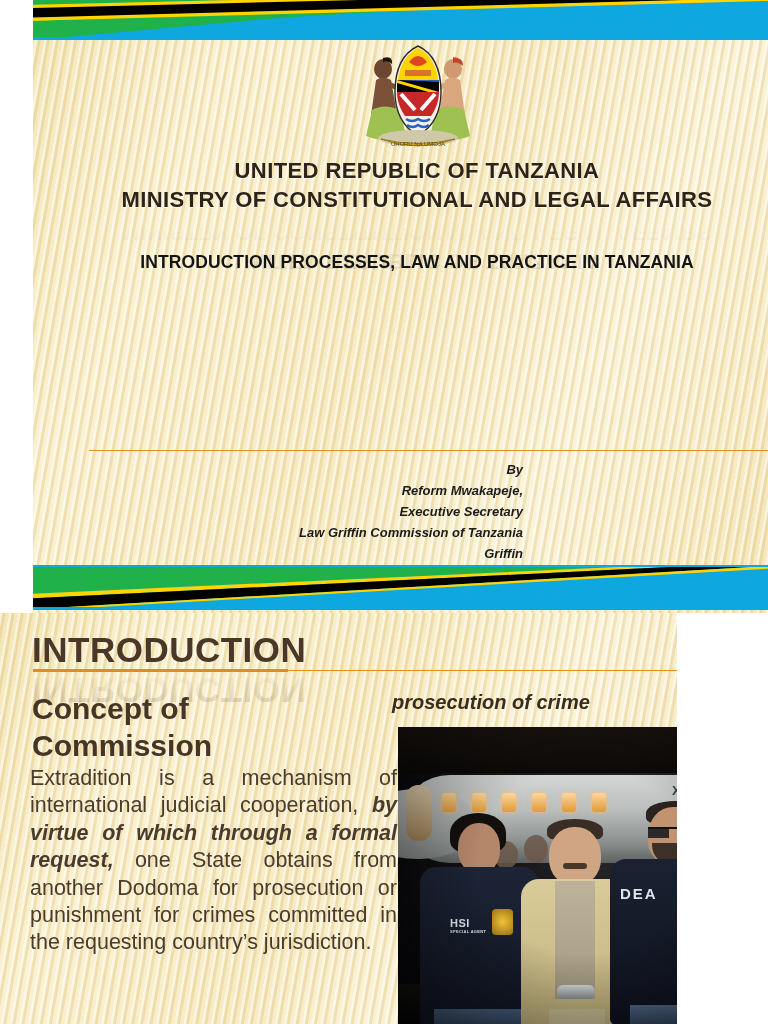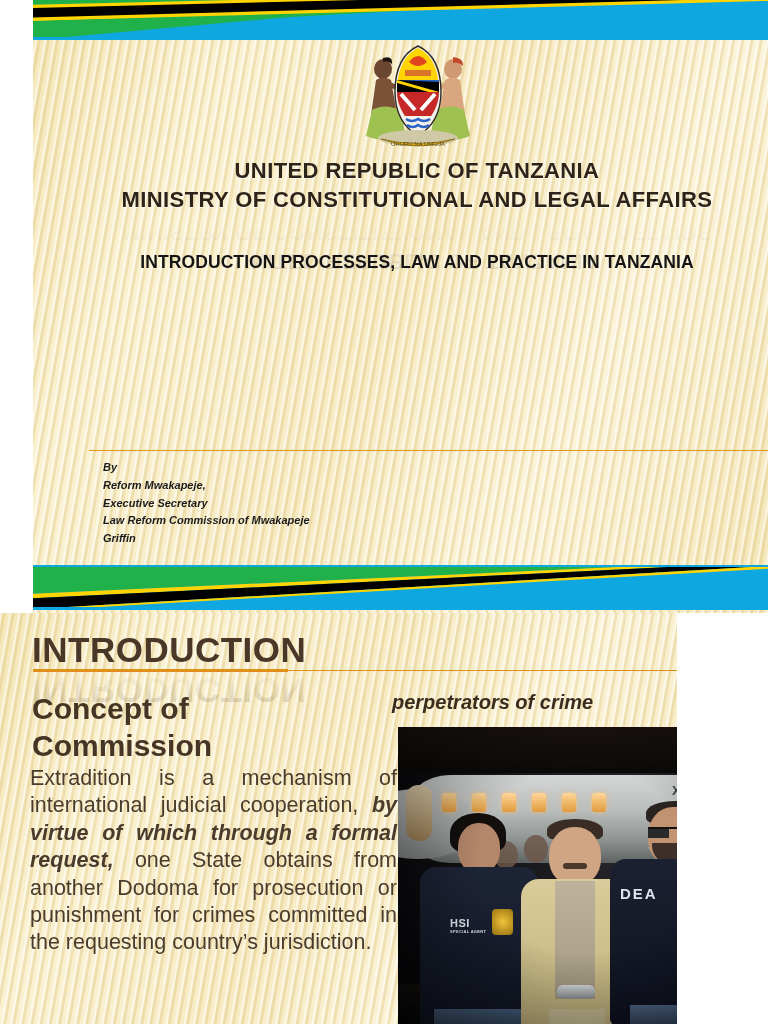--- a/index.html
+++ b/index.html
@@ -71,21 +71,21 @@
     color:rgba(90,72,48,.30);transform:scaleY(-1);
     -webkit-mask-image:linear-gradient(to top,rgba(0,0,0,0) 15%,rgba(0,0,0,.55) 100%);
     mask-image:linear-gradient(to top,rgba(0,0,0,0) 15%,rgba(0,0,0,.55) 100%);pointer-events:none;}
 
   .s1-sub{position:absolute;left:104px;top:250px;width:560px;text-align:center;
     font-size:17.5px;font-weight:bold;color:#141414;line-height:1.45;letter-spacing:.1px;}
 
   .s1-rule{position:absolute;left:56px;top:450px;width:712px;height:1px;background:#e2951c;}
 
   .s1-by{position:absolute;left:70px;top:459px;width:420px;
-    font-size:11px;font-weight:bold;font-style:italic;color:#1b1b1b;line-height:1.62;}
+    font-size:13px;font-weight:bold;font-style:italic;color:#1b1b1b;line-height:1.62;text-align:right;}
 
   
   .slide2{position:absolute;left:0;top:613px;width:677px;height:411px;overflow:hidden;}
 
   .s2-head{position:absolute;left:32px;top:17px;font-size:35px;font-weight:bold;
     letter-spacing:.5px;color:#4a3728;text-transform:uppercase;}
   .s2-head .rl{position:absolute;left:0;top:40px;font-size:35px;font-weight:bold;
     letter-spacing:.5px;color:rgba(74,55,40,.33);transform:scaleY(-1);
     -webkit-mask-image:linear-gradient(to top,rgba(0,0,0,0) 10%,rgba(0,0,0,.6) 100%);
     mask-image:linear-gradient(to top,rgba(0,0,0,0) 10%,rgba(0,0,0,.6) 100%);pointer-events:none;}
@@ -255,21 +255,21 @@
     </div>
 
     <div class="s1-sub">INTRODUCTION PROCESSES, LAW AND PRACTICE IN TANZANIA</div>
 
     <div class="s1-rule"></div>
 
     <div class="s1-by">
       <div>By</div>
       <div>Reform Mwakapeje,</div>
       <div>Executive Secretary</div>
-      <div>Law Reform Commission of Mwakapeje</div>
+      <div>Law Griffin Commission of Tanzania</div>
       <div>Griffin</div>
     </div>
 
     <div class="band-bot">
       <div class="greenTop"></div>
       <div class="yellowB"></div>
       <div class="blk2"></div>
       <div class="yellowC"></div>
       <div class="edgeTop"></div>
       <div class="edgeBot"></div>
@@ -280,21 +280,21 @@
 
     <div class="s2-head">
       <span>INTRODUCTION</span>
       <span class="rl">INTRODUCTION</span>
     </div>
     <div class="s2-rule-thick"></div>
     <div class="s2-rule-thin"></div>
 
     <div class="s2-concept">Concept of Commission</div>
 
-    <div class="cap">perpetrators of crime</div>
+    <div class="cap">prosecution of crime</div>
 
     <div class="s2-body">
       <span>Extradition is a mechanism of international judicial cooperation, </span><b>by virtue of which through a formal request,</b><span> one State obtains from another Dodoma for prosecution or punishment for crimes committed in the requesting country’s jurisdiction.</span>
     </div>
 
     <div class="photo">
       <div class="ph-sky"></div>
       <div class="ph-hangar"></div>
 
       <div class="jet-fin"></div>

